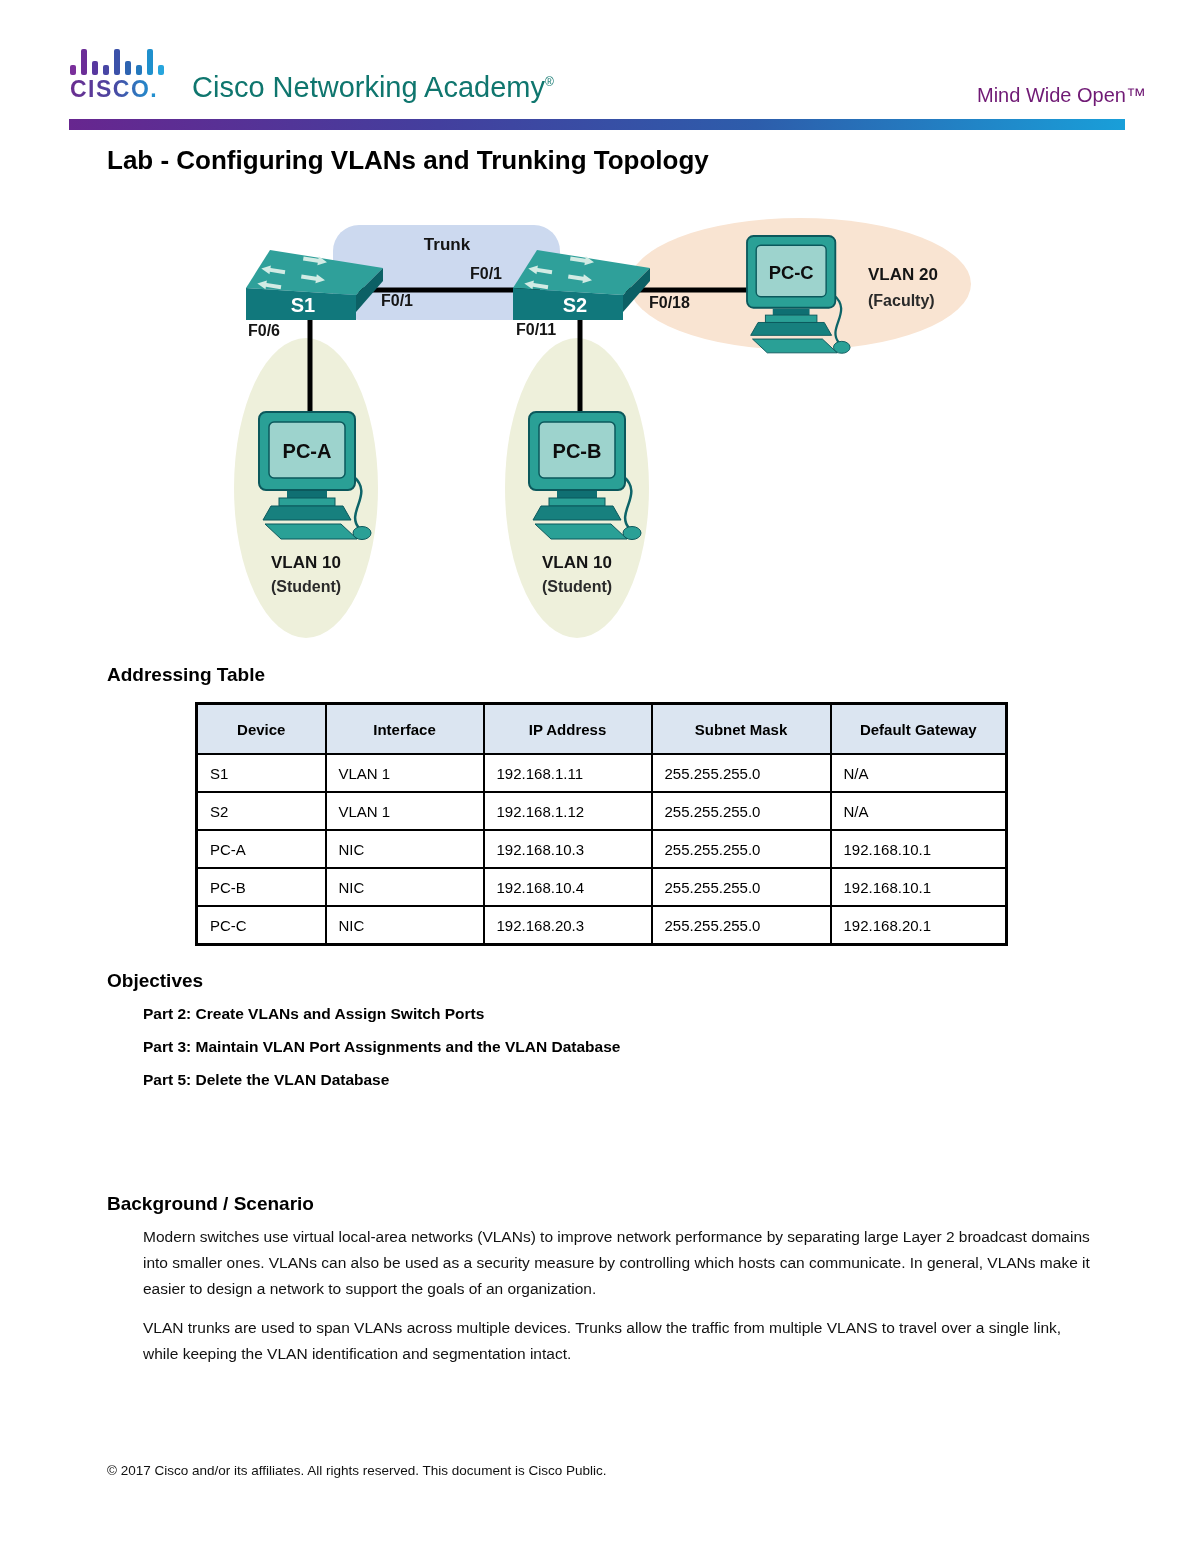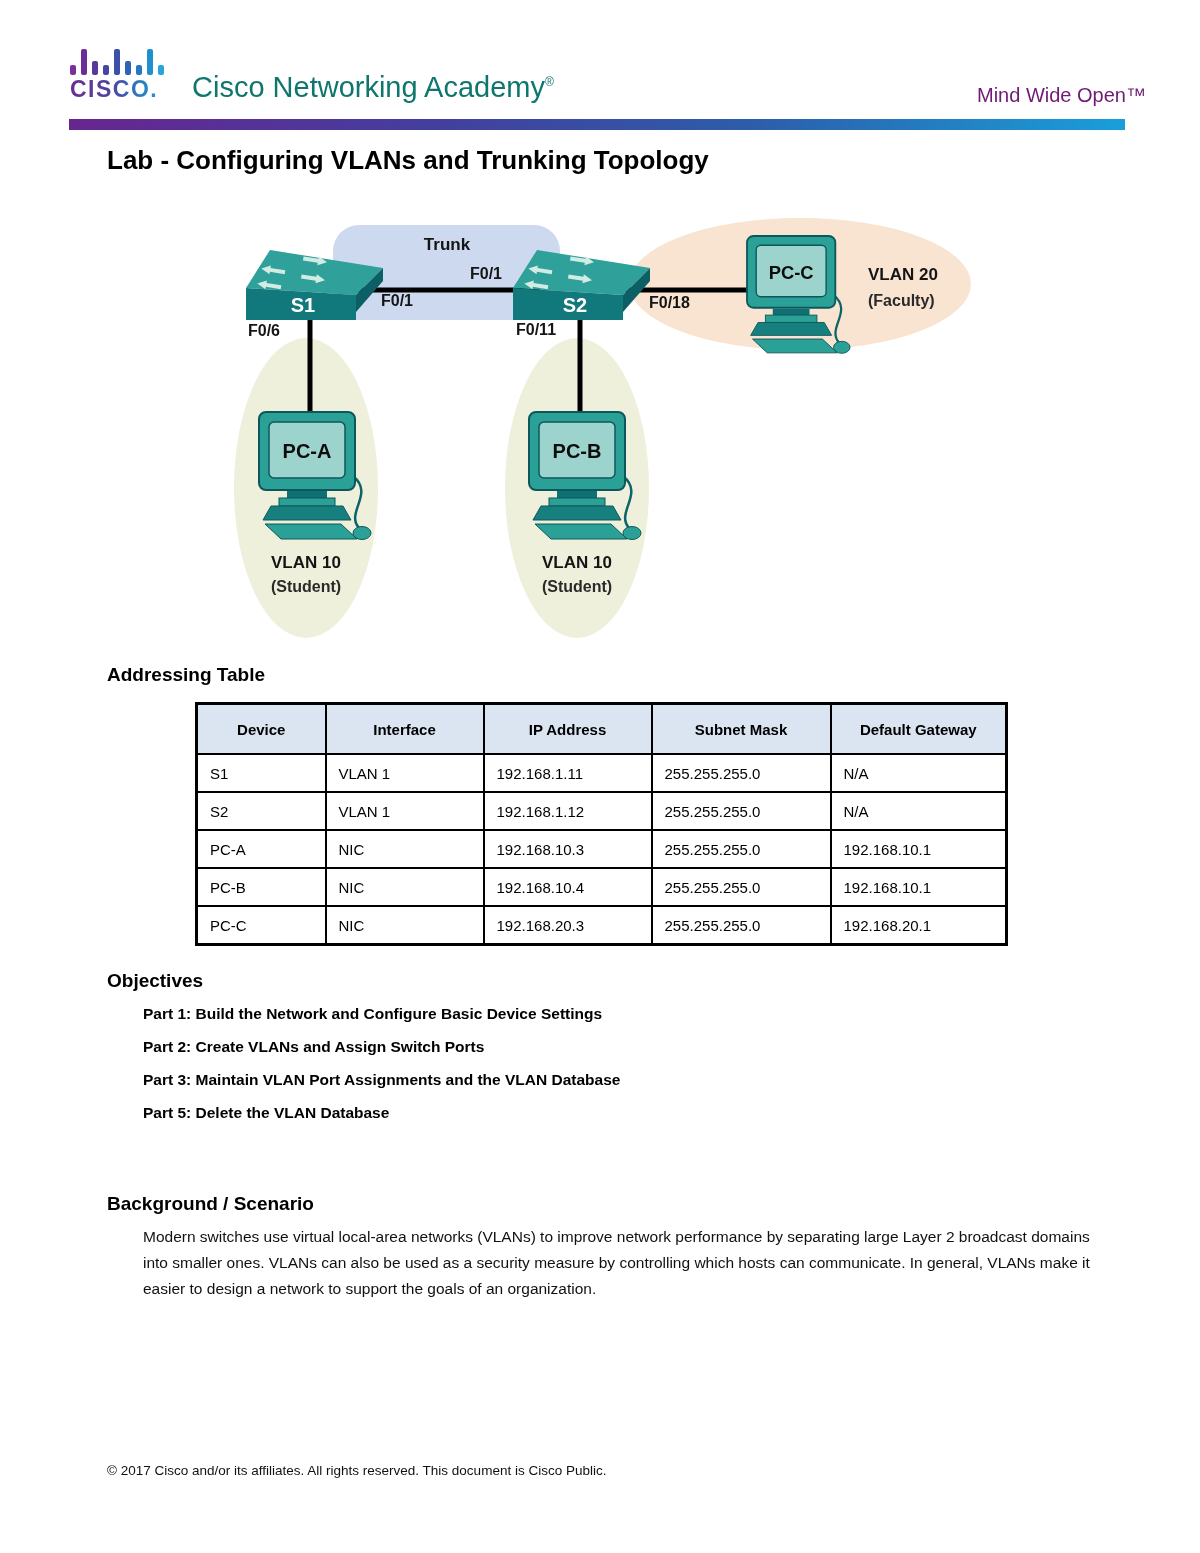--- a/index.html
+++ b/index.html
@@ -226,26 +226,26 @@
         <td>NIC</td>
         <td>192.168.20.3</td>
         <td>255.255.255.0</td>
         <td>192.168.20.1</td>
       </tr>
     </tbody>
   </table>
 
   <div id="obj-heading" class="sec-heading">Objectives</div>
   <ul id="objectives-list">
-    <li>Part 1: Build the Network and Configure Basic Device Settings</li>
     <li>Part 2: Create VLANs and Assign Switch Ports</li>
     <li>Part 3: Maintain VLAN Port Assignments and the VLAN Database</li>
     <li>Part 5: Delete the VLAN Database</li>
   </ul>
 
   <div id="bg-heading" class="sec-heading">Background / Scenario</div>
   <div id="bg-paras">
     <p>Modern switches use virtual local-area networks (VLANs) to improve network performance by separating large Layer 2 broadcast domains into smaller ones. VLANs can also be used as a security measure by controlling which hosts can communicate. In general, VLANs make it easier to design a network to support the goals of an organization.</p>
+    <p>VLAN trunks are used to span VLANs across multiple devices. Trunks allow the traffic from multiple VLANS to travel over a single link, while keeping the VLAN identification and segmentation intact.</p>
   </div>
 
   <div id="footer">© 2017 Cisco and/or its affiliates. All rights reserved. This document is Cisco Public.</div>
 
 </div>
 
 </body></html>

